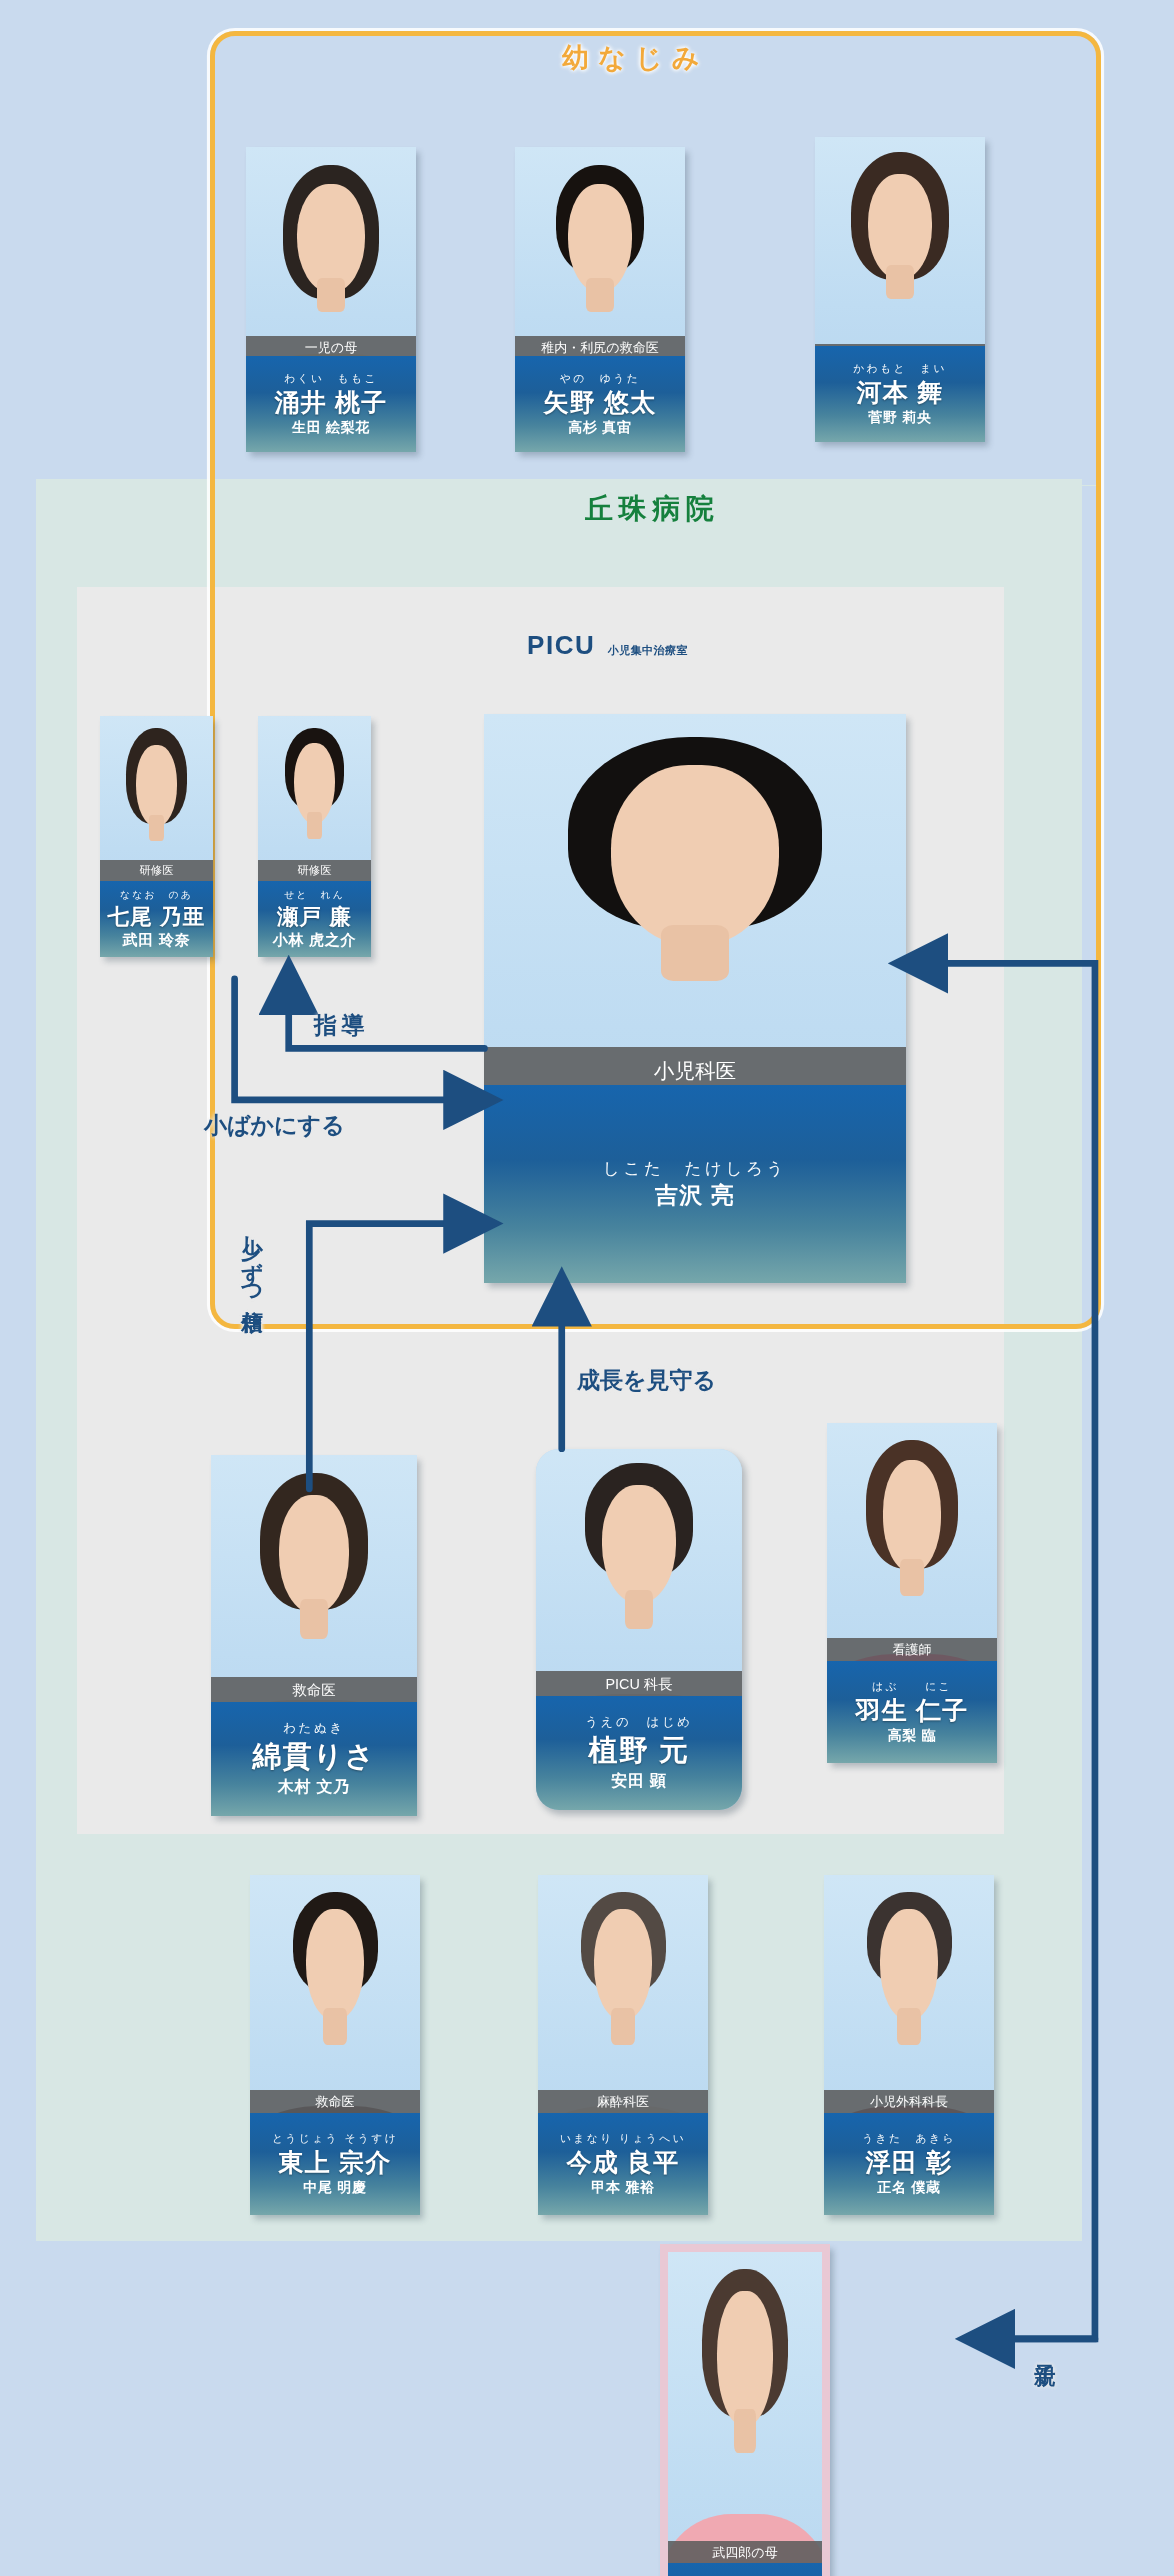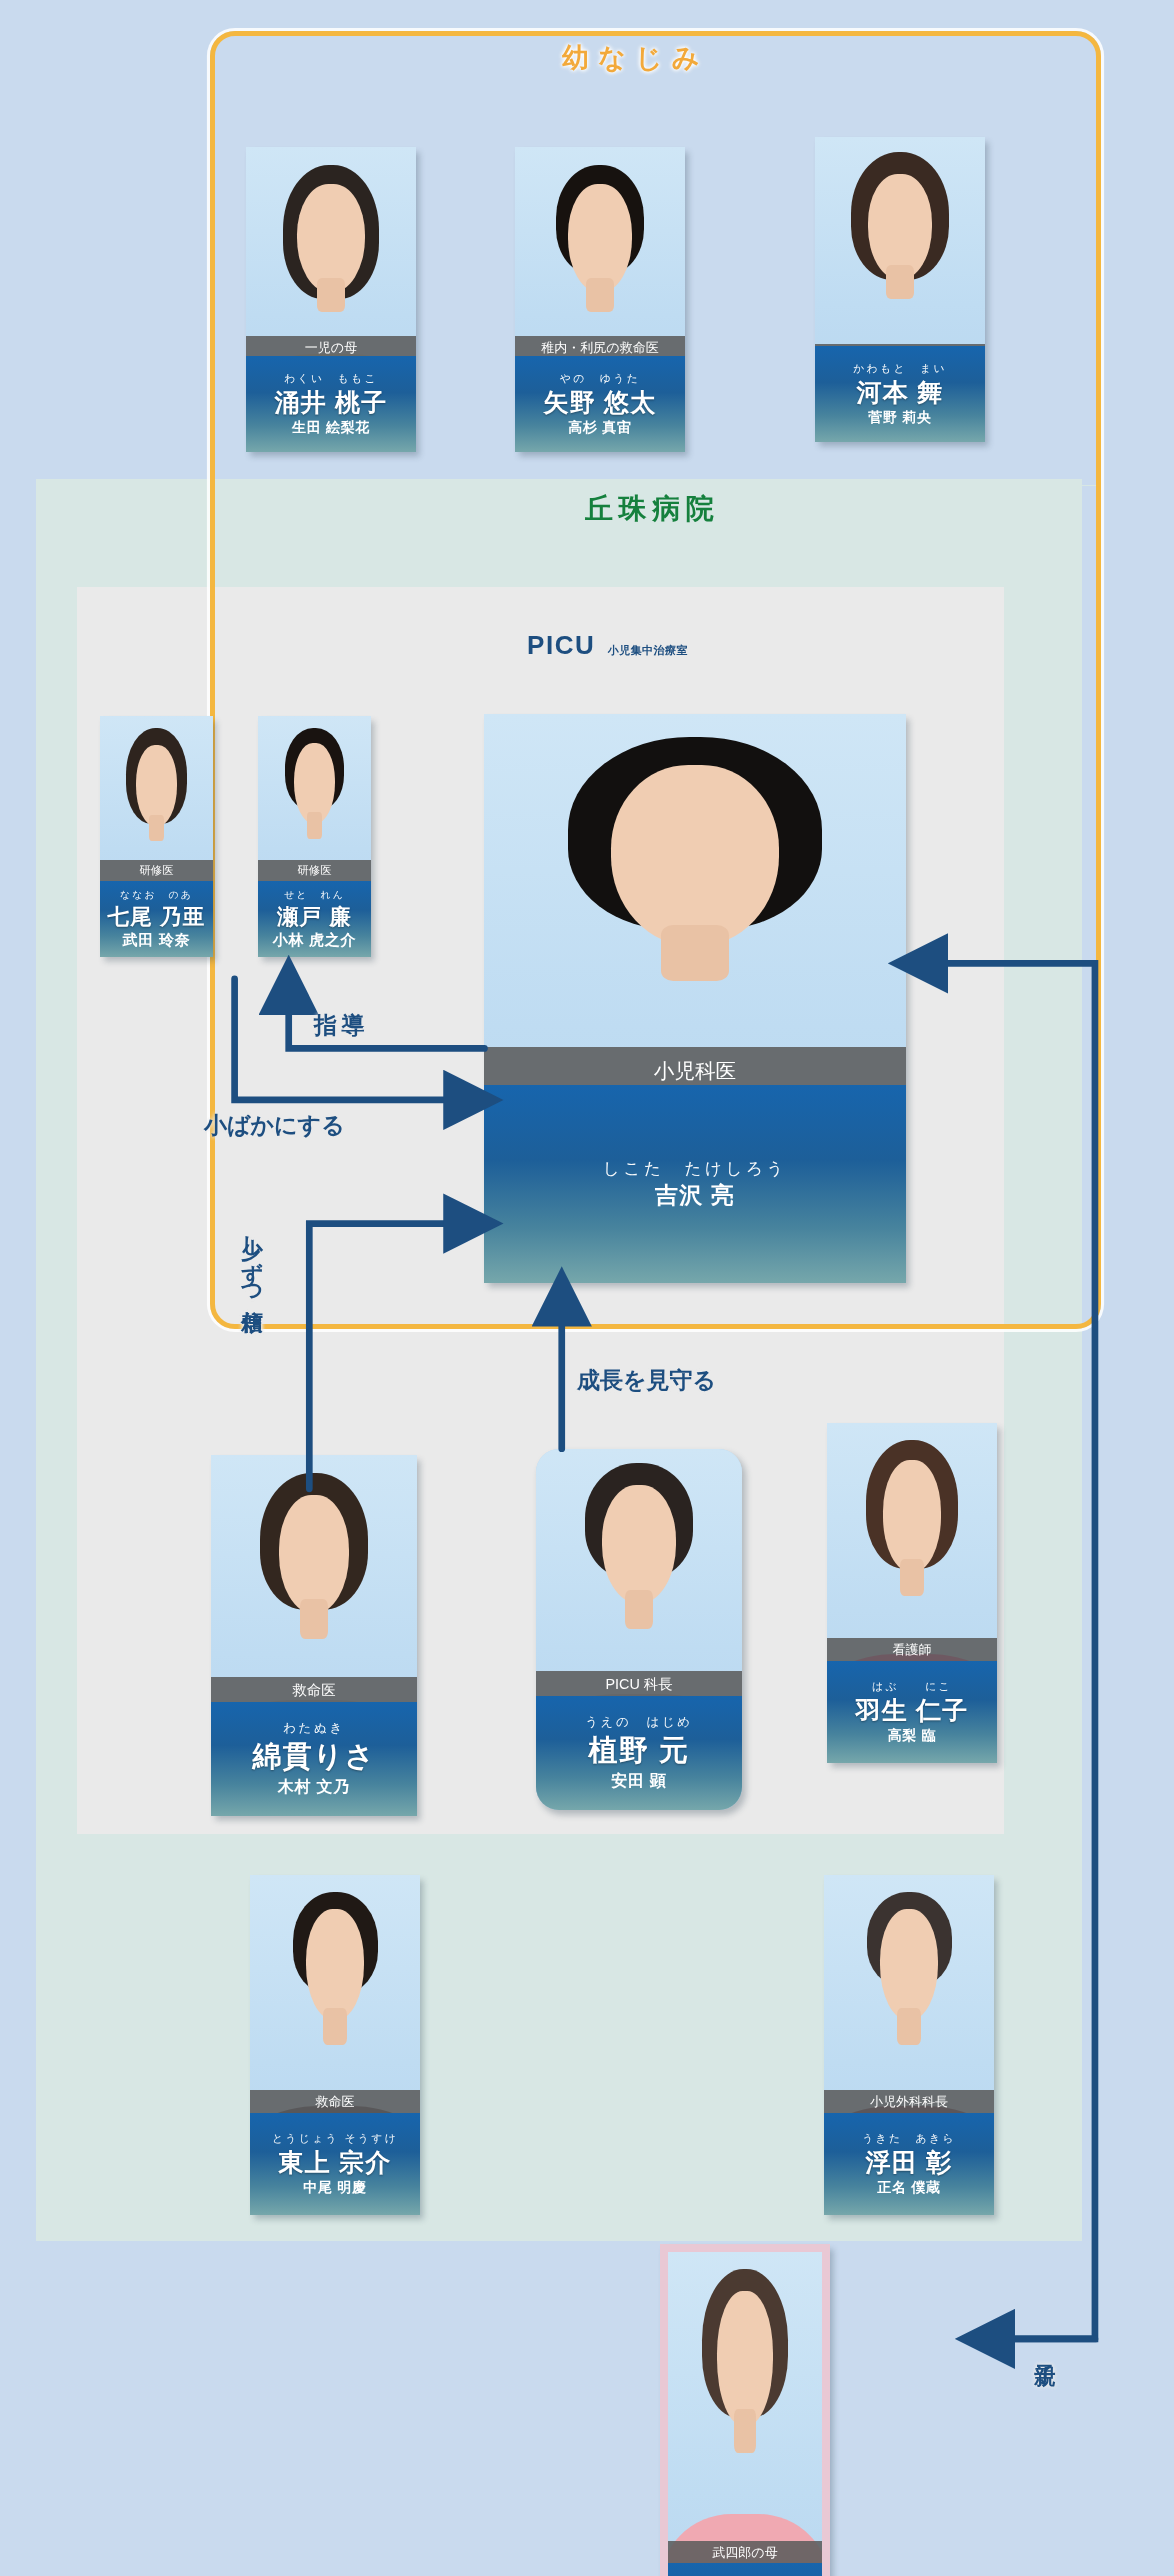--- a/index.html
+++ b/index.html
@@ -275,20 +275,34 @@
       <div class="p-body" style="height:32%;background:#3c3644;"></div>
     </div>
     <div class="role" style="top:215px;">救命医</div>
     <div class="namebox" style="top:238px;">
       <div class="kana">とうじょう そうすけ</div>
       <div class="cname">東上 宗介</div>
       <div class="actor">中尾 明慶</div>
     </div>
   </div>
 
+  <div class="card med" id="card-ryohei" style="left:538px;top:1875px;height:340px;">
+    <div class="photo">
+      <div class="p-hair" style="left:25%;top:5%;width:50%;height:30%;background:#534a44;"></div>
+      <div class="p-face" style="left:33%;top:10%;width:34%;height:33%;"></div>
+      <div class="p-neck" style="left:43%;top:39%;width:14%;height:11%;"></div>
+      <div class="p-body" style="height:32%;background:#b6c0c8;"></div>
+    </div>
+    <div class="role" style="top:215px;">麻酔科医</div>
+    <div class="namebox" style="top:238px;">
+      <div class="kana">いまなり りょうへい</div>
+      <div class="cname">今成 良平</div>
+      <div class="actor">甲本 雅裕</div>
+    </div>
+  </div>
 
   <div class="card med" id="card-akira" style="left:824px;top:1875px;height:340px;">
     <div class="photo">
       <div class="p-hair" style="left:25%;top:5%;width:50%;height:28%;background:#3b3330;"></div>
       <div class="p-face" style="left:33%;top:10%;width:34%;height:33%;"></div>
       <div class="p-neck" style="left:43%;top:39%;width:14%;height:11%;"></div>
       <div class="p-body" style="height:32%;background:#5c2f45;"></div>
     </div>
     <div class="role" style="top:215px;">小児外科科長</div>
     <div class="namebox" style="top:238px;">

